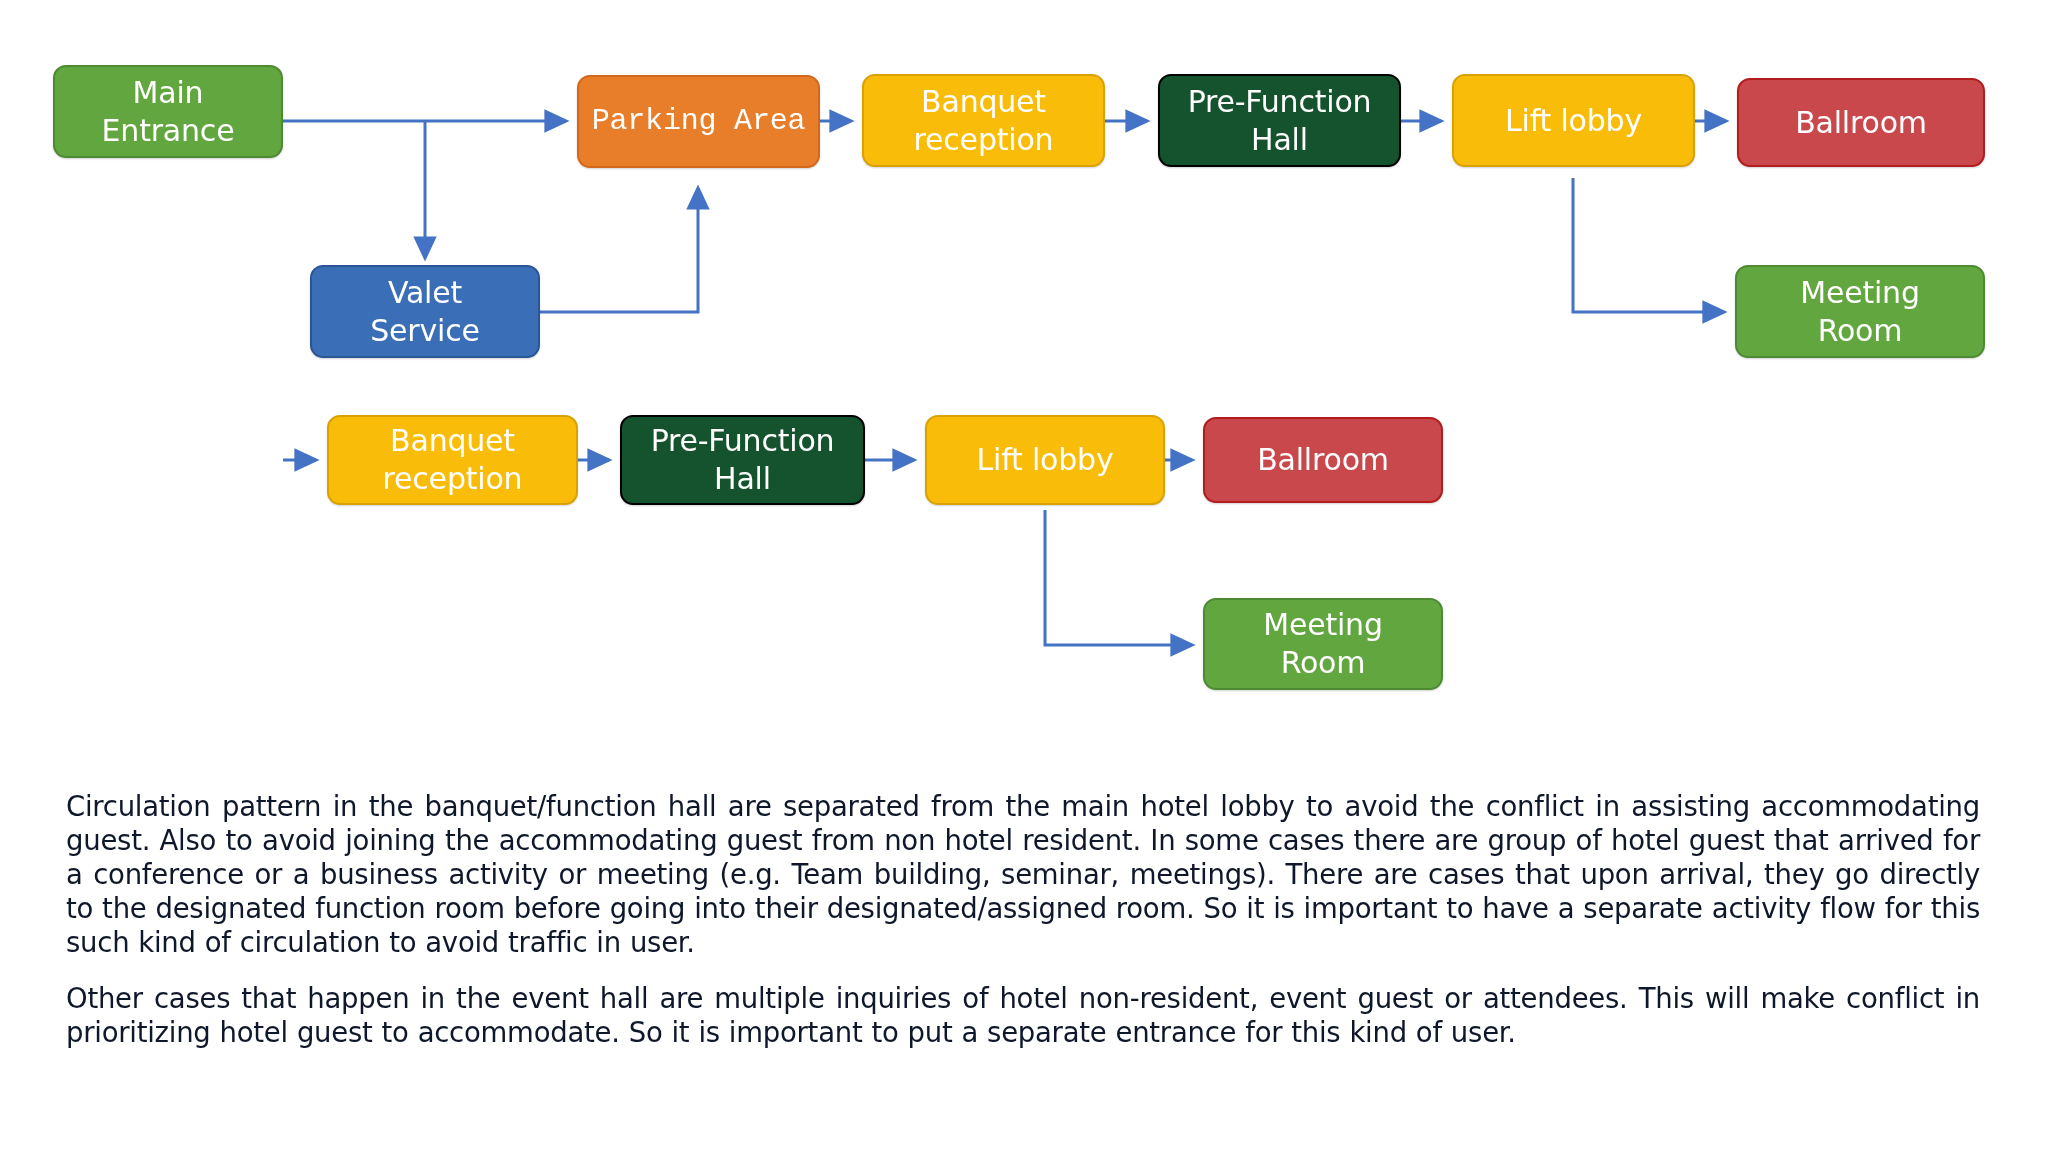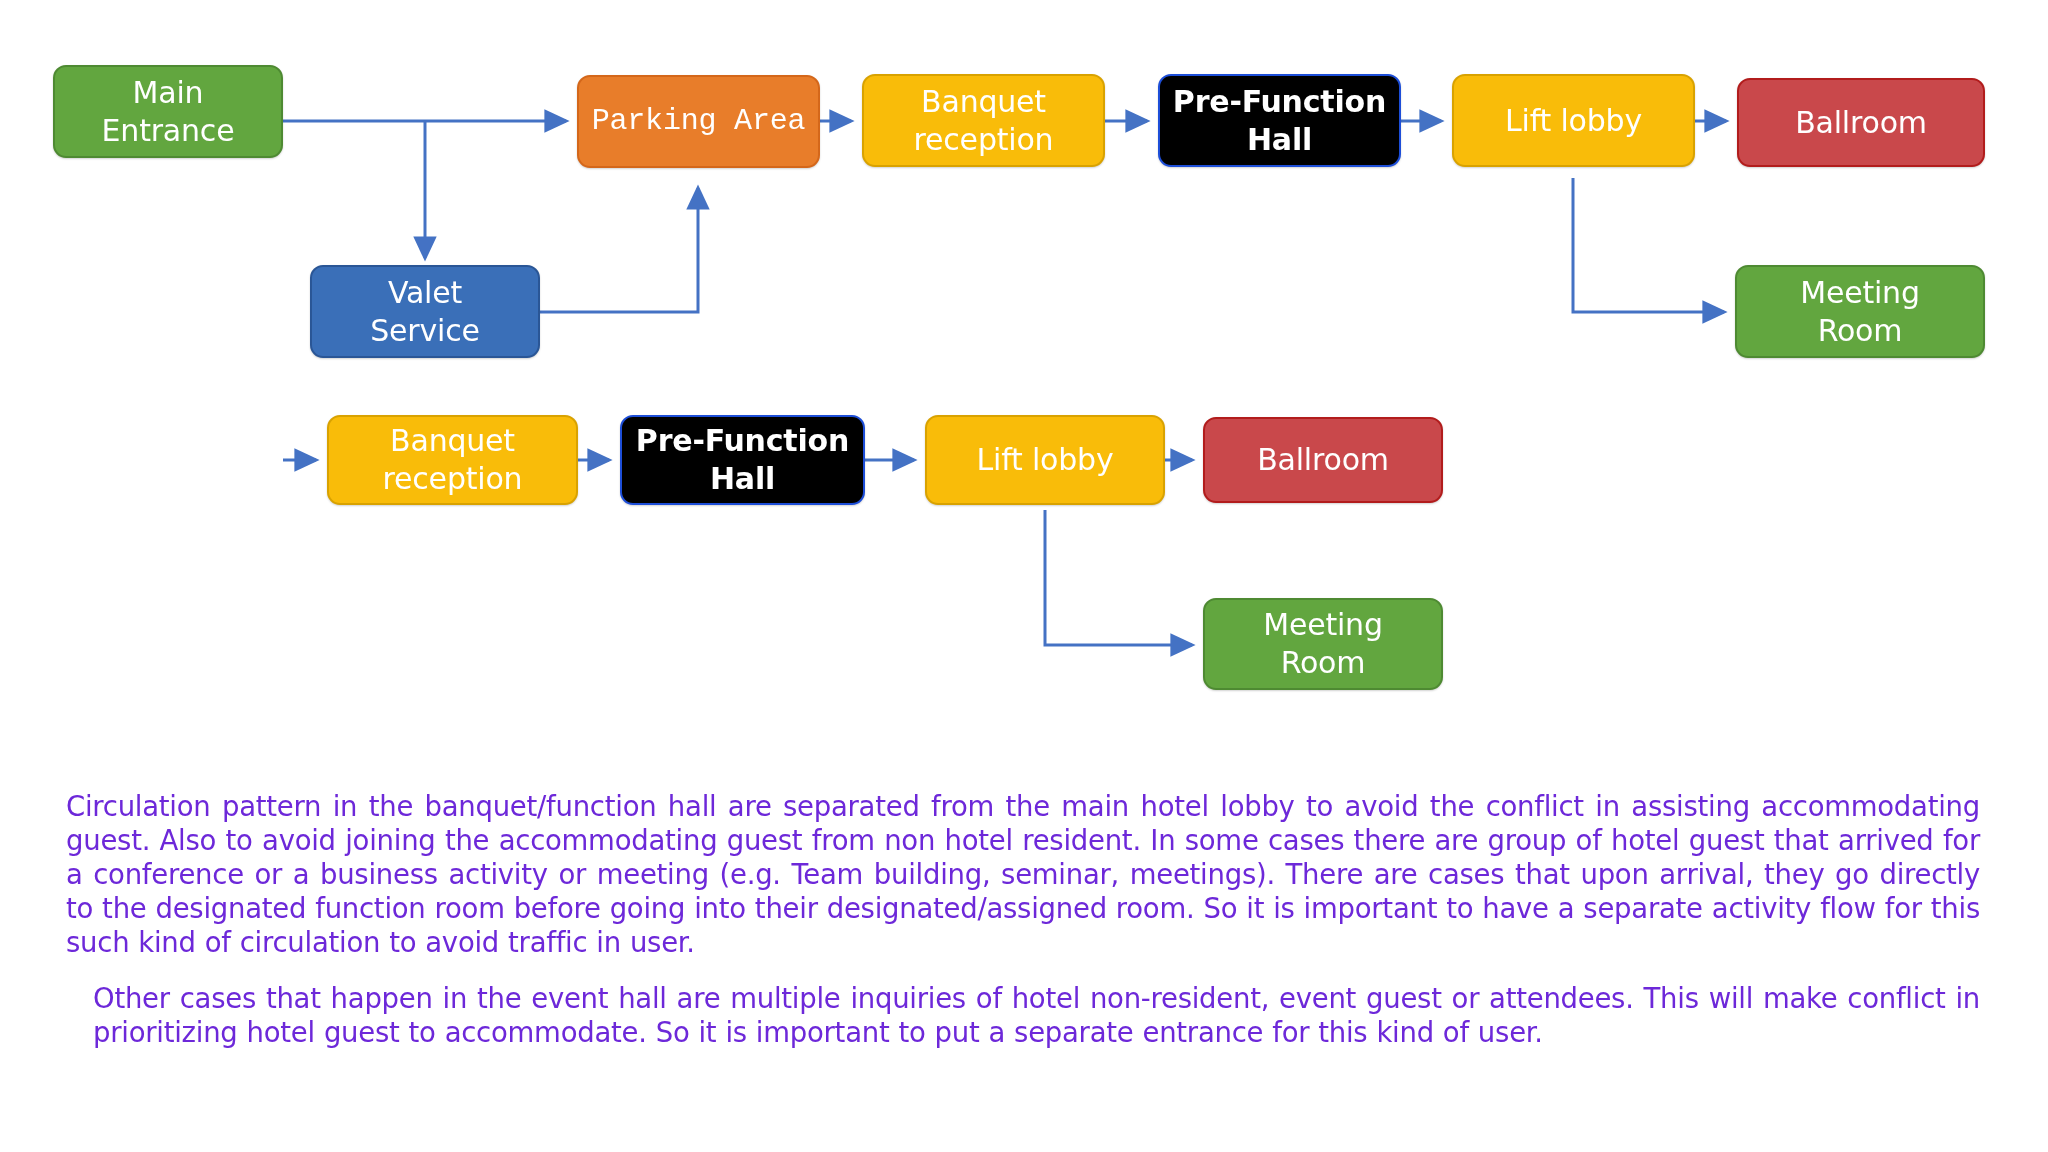--- a/index.html
+++ b/index.html
@@ -29,41 +29,41 @@
     font-size:30px;
     line-height:1.26;
     letter-spacing:-0.2px;
     white-space:pre-line;
     padding:2px 8px;
     box-shadow:0 1px 2px rgba(0,0,0,.18);
   }
   .n-green {background:#62A63F;border:2px solid #4E8A32;}
   .n-orange{background:#E87D2A;border:2px solid #D4671A;font-family:Liberation Mono, monospace;}
   .n-yellow{background:#F9BC09;border:2px solid #D9A200;}
-  .n-purple{background:#000000;border:2px solid #1d4ed8;font-weight:bold;}
+  .n-purple{background:#14532d;border:2px solid #000000;}
   .n-blue  {background:#3A6FB8;border:2px solid #2A5696;}
   .n-red   {background:#C9484B;border:2px solid #B21C1C;text-align:right;}
 
   
   #copy{
     position:absolute;
     left:66px; top:790px; width:1914px;
   }
   #copy p{
     margin:0 0 22px 0;
     font-family:"DejaVu Sans", sans-serif;
     font-size:27.5px;
     line-height:1.235;
-    color:#6d28d9;
+    color:#0f172a;
     text-align:justify;
     text-justify:inter-word;
     letter-spacing:-0.25px;
     word-spacing:0.5px;
   }
-  #copy p:last-child{margin-bottom:0;text-align:justify;margin-left:27px;}
+  #copy p:last-child{margin-bottom:0;text-align:justify;}
 </style>
 </head>
 <body>
 
 <div id="stage">
 
   <div id="diagram">
 
     <svg id="edges" viewBox="0 0 2048 760" preserveAspectRatio="none" aria-hidden="true">
       <defs>

